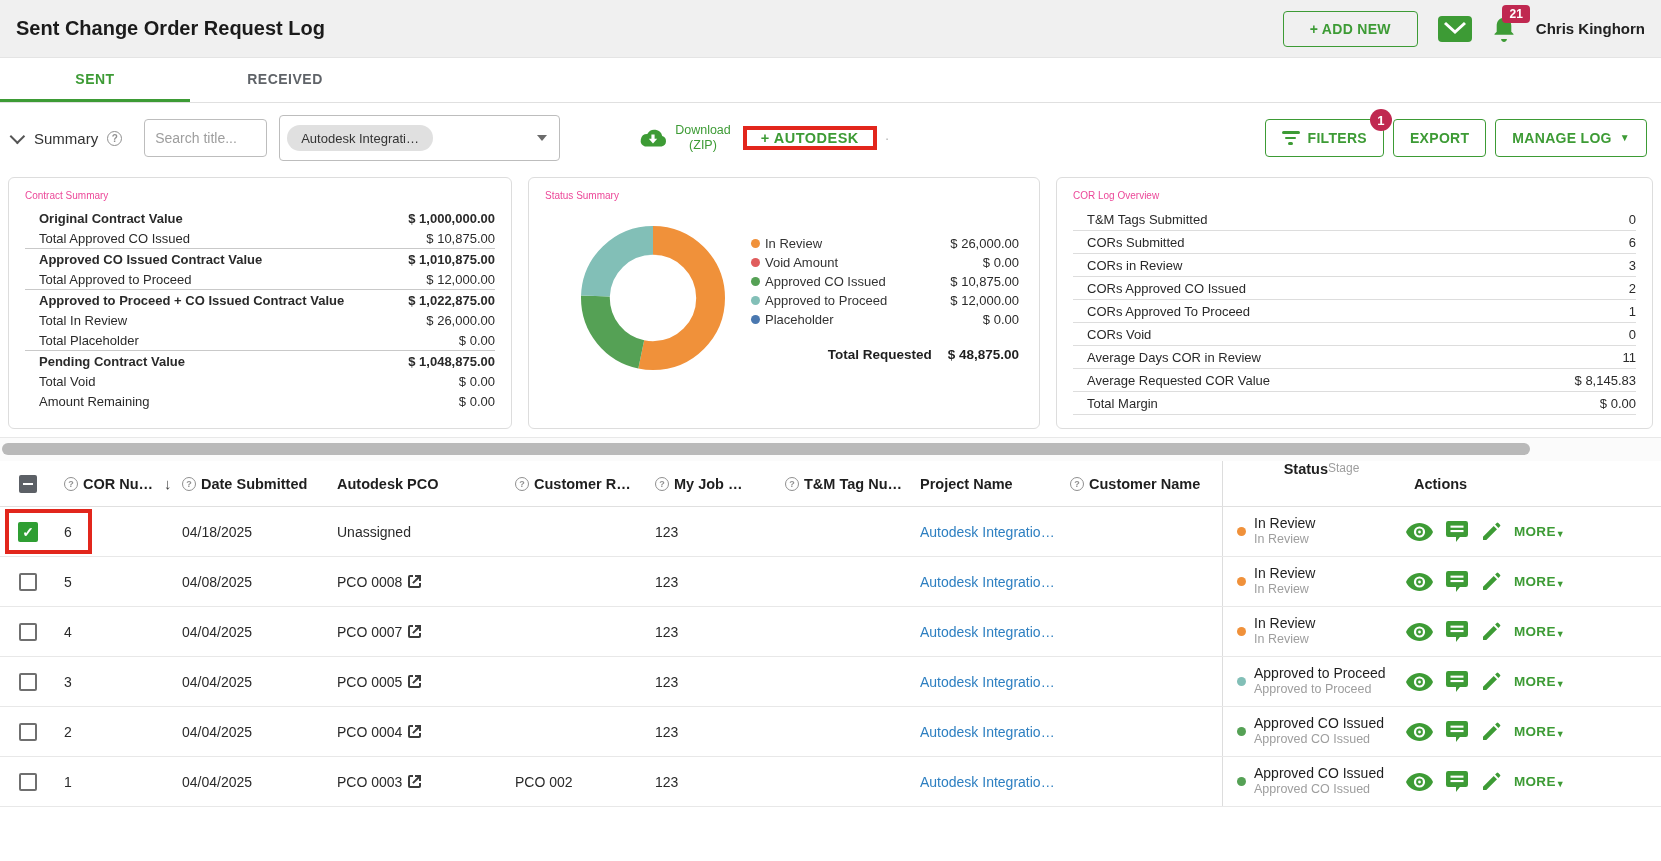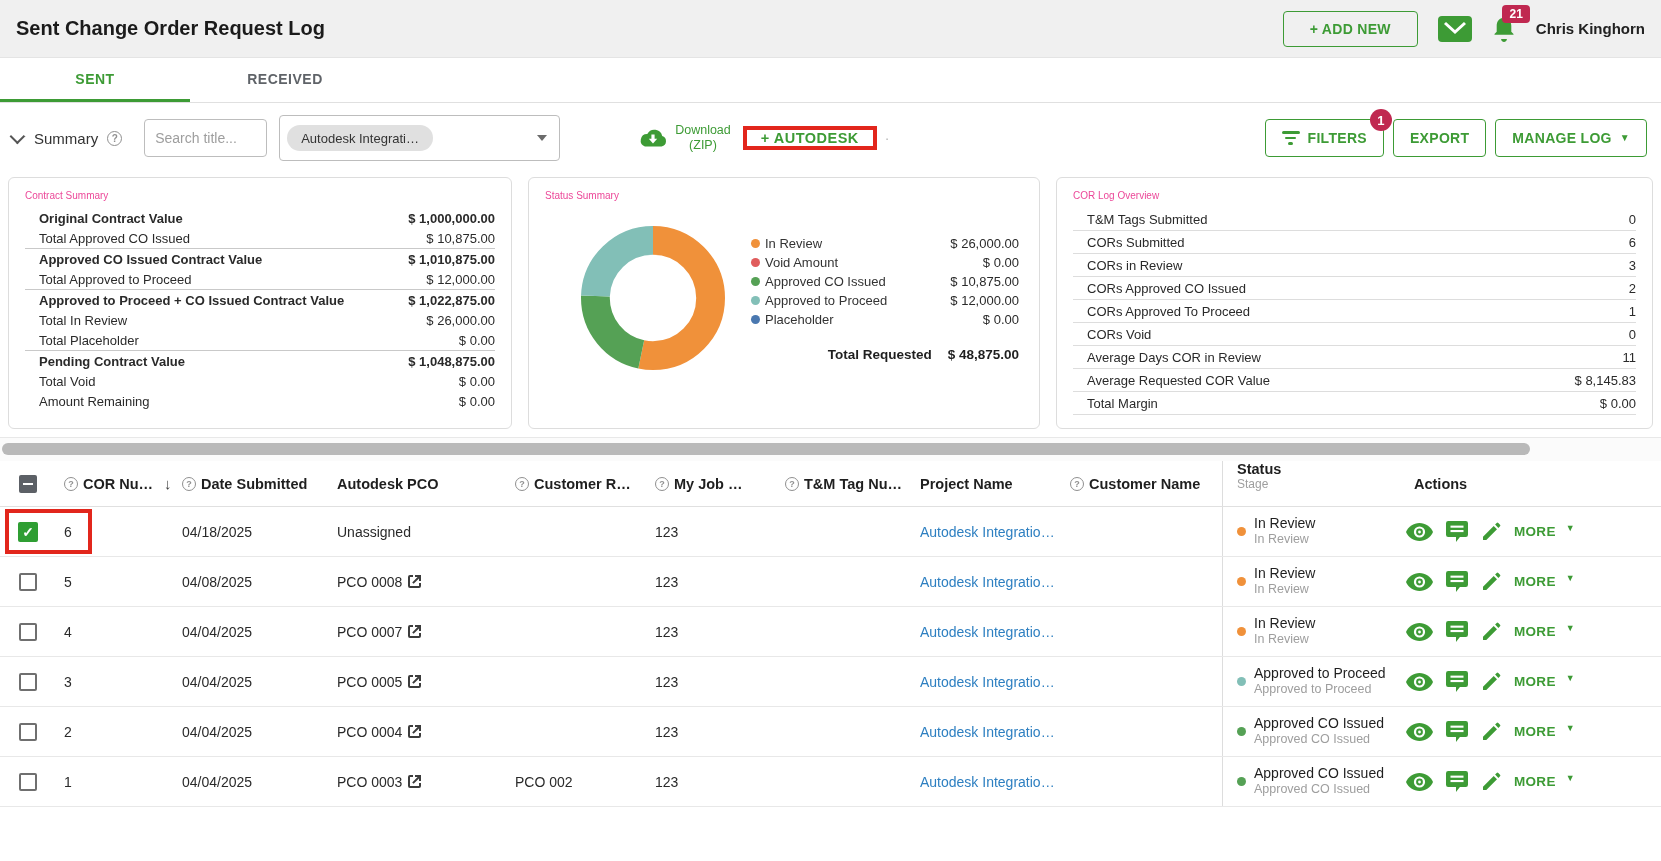--- a/index.html
+++ b/index.html
@@ -132,22 +132,22 @@
   
   .grid-row {
     display:grid;
     grid-template-columns:56px 118px 155px 178px 140px 130px 135px 150px 160px 184px 1fr;
     align-items:center;
   }
   .thead { height:46px; border-bottom:1px solid #e0e0e0; }
   .th { display:flex; align-items:center; gap:5px; font-size:14.5px; font-weight:700;
         color:#1f1f1f; padding-left:8px; }
   .th .qicon { width:14px; height:14px; font-size:9px; }
-  .th-status-cell { flex-direction:column; align-items:flex-start; gap:0;
-                    border-left:1px solid #ddd; align-self:stretch; 
+  .th-status-cell { flex-direction:row; align-items:flex-start; gap:0;
+                    border-left:1px solid #ddd; align-self:stretch; justify-content:center;
                     padding-left:14px; }
   .th-sub { font-size:12px; color:#9e9e9e; font-weight:400; }
   .sort-arrow { font-size:15px; color:#444; margin-left:6px; font-weight:400; }
   .tr { height:50px; border-bottom:1px solid #e8e8e8; position:relative; }
   .td { font-size:14px; color:#2a2a2a; padding-left:8px; display:flex; align-items:center; gap:6px; }
   .td-check { justify-content:center; padding-left:0; }
   .cbx { width:18px; height:18px; border:2px solid #6f6f6f; border-radius:2px;
          display:inline-flex; align-items:center; justify-content:center; cursor:pointer; }
   .cbx.checked { width:20px; height:20px; border:none; background:#2f9e33; color:#fff;
                  font-size:14px; font-weight:700; }
@@ -155,21 +155,21 @@
   .cbx.select-all::after { content:""; width:10px; height:2px; background:#fff; display:block; }
   .td-link { color:#2d7fc1; cursor:pointer; }
   .td-status { border-left:1px solid #ddd; align-self:stretch; padding-left:14px; }
   .status-dot { width:9px; height:9px; border-radius:50%; flex:0 0 auto; margin-right:2px; }
   .st-lines { display:flex; flex-direction:column; line-height:1.25; }
   .st-main { font-size:14px; color:#1f1f1f; }
   .st-sub { font-size:12.5px; color:#9e9e9e; }
   .td-actions { gap:13px; padding-left:0; }
   .action-icon { cursor:pointer; display:inline-flex; }
   .more-btn { color:#3d9b35; font-weight:700; font-size:13.5px; letter-spacing:.3px;
-              display:inline-flex; align-items:flex-start; gap:10px; cursor:pointer; }
+              display:inline-flex; align-items:flex-end; gap:0; cursor:pointer; }
   .more-btn .caret-txt { font-size:9px; }
   .row-annotation {
     position:absolute; left:5px; top:2px; width:87px; height:45px;
     border:4px solid #e2261c; pointer-events:none;
   }
   .extlink { flex:0 0 auto; }
 </style>
 </head>
 <body>
 

